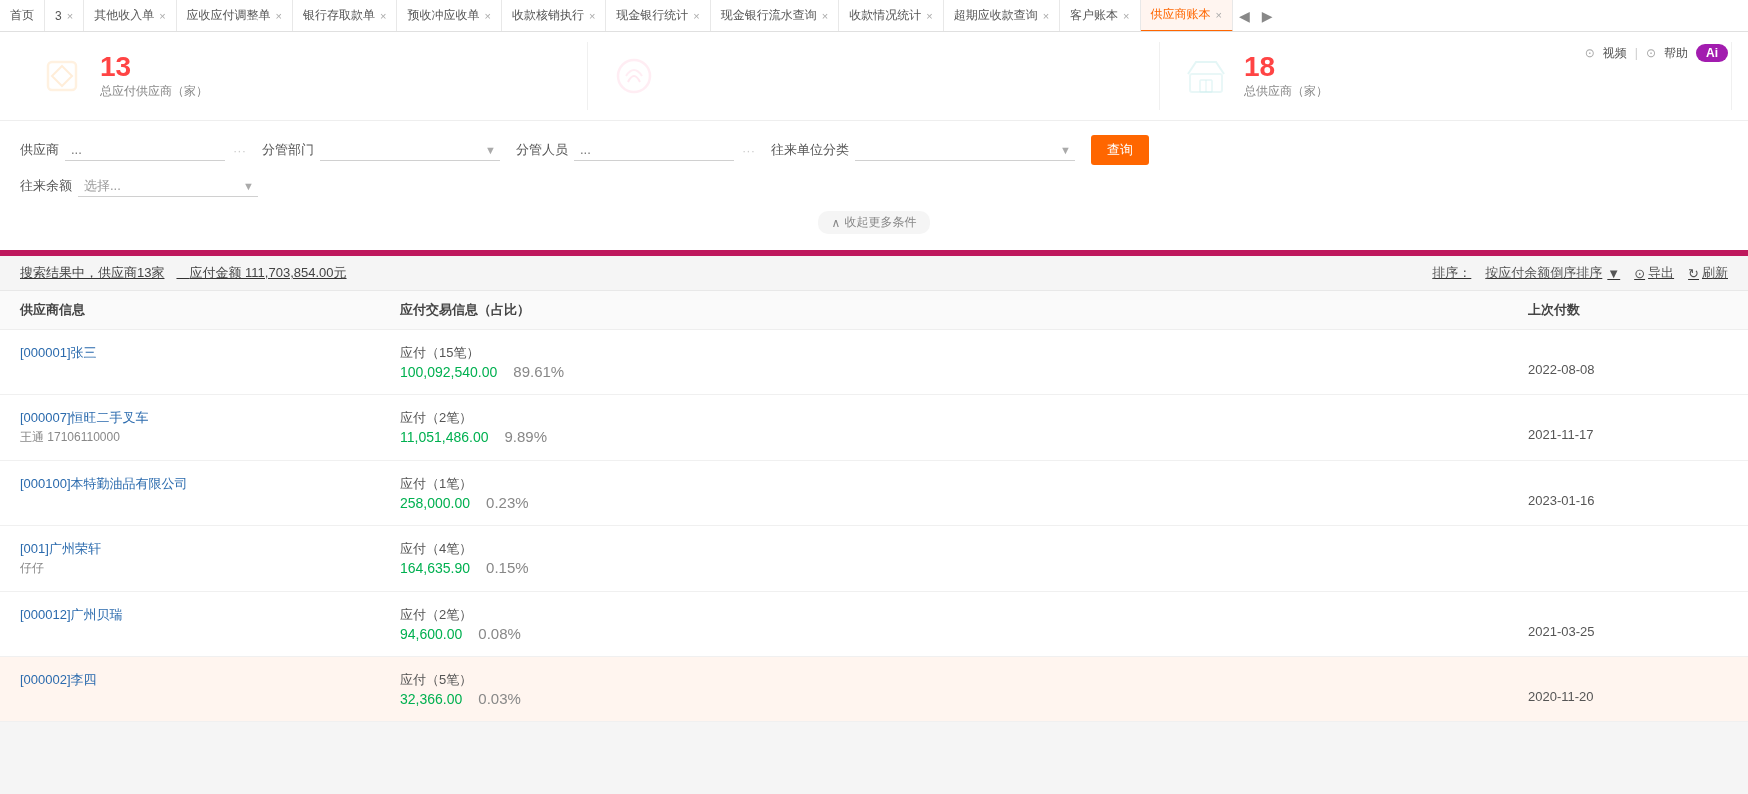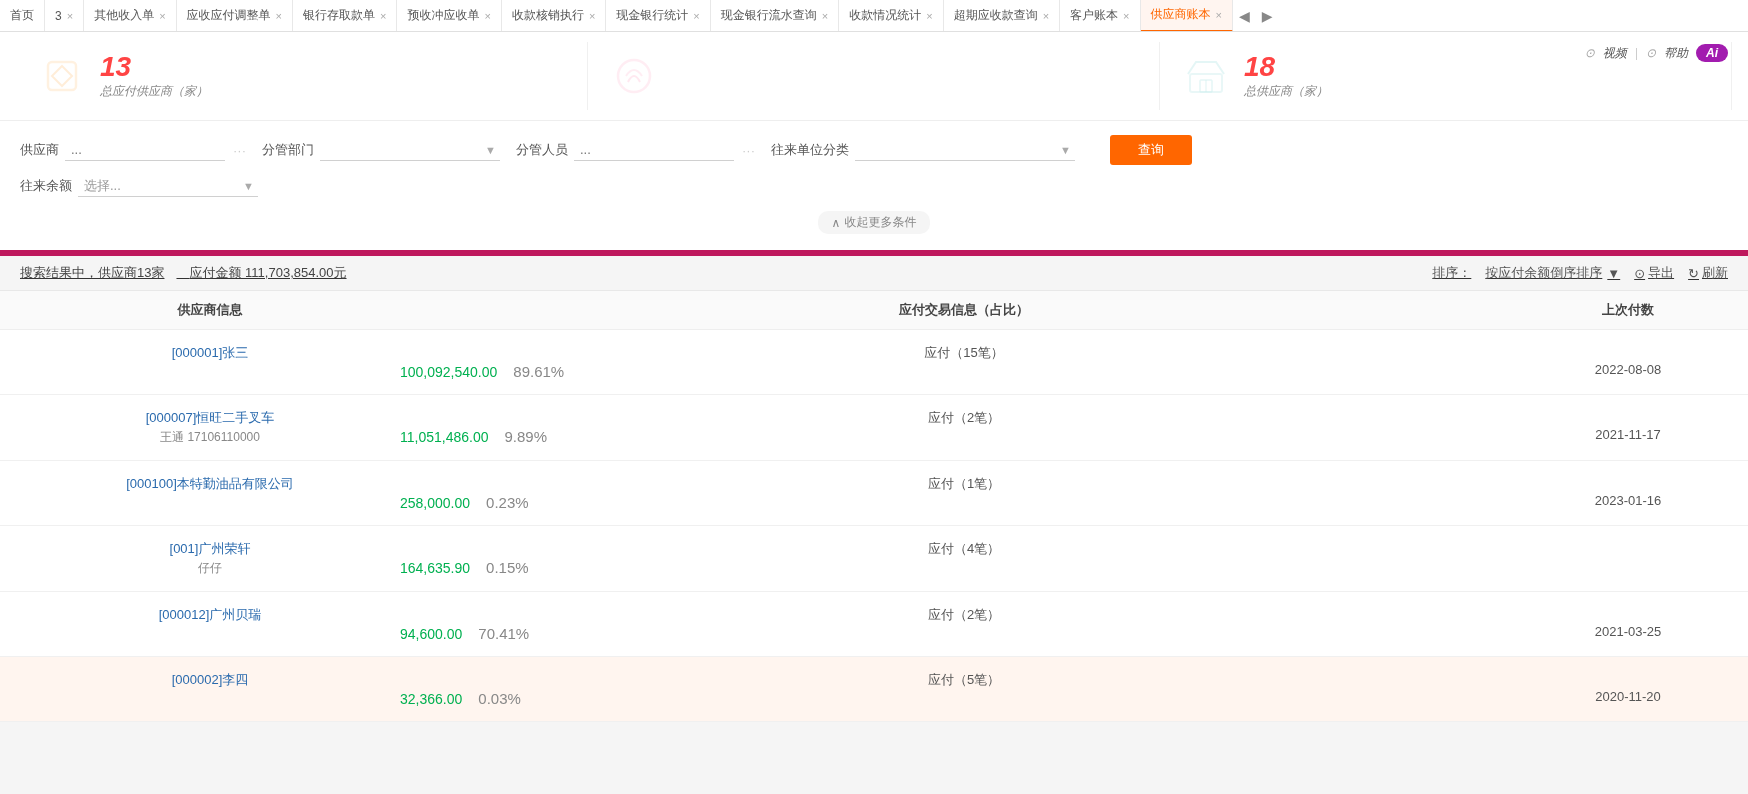--- a/index.html
+++ b/index.html
@@ -48,21 +48,20 @@
 
     
     .stats-bar {
       background: #fff;
       display: flex;
       align-items: stretch;
       border-bottom: 1px solid #eee;
       padding: 10px 16px;
       gap: 0;
       position: relative;
-      font-style: italic;
     }
     .stat-item {
       display: flex;
       align-items: center;
       gap: 12px;
       flex: 1;
       padding: 8px 20px;
       border-right: 1px solid #f0f0f0;
     }
     .stat-item:last-child { border-right: none; }
@@ -166,26 +165,25 @@
       position: absolute;
       right: 4px;
       pointer-events: none;
       color: #aaa;
       font-size: 11px;
     }
     .btn-query {
       background: #ff6600;
       color: #fff;
       border: none;
-      padding: 6px 28px;
+      padding: 6px 16px;
       border-radius: 3px;
       cursor: pointer;
       font-size: 13px;
       white-space: nowrap;
-      margin-left: 19px;
     }
     .collapse-row {
       display: flex;
       justify-content: center;
       padding: 4px 0 8px;
     }
     .collapse-btn {
       display: flex;
       align-items: center;
       gap: 4px;
@@ -228,21 +226,20 @@
       align-items: center;
       gap: 3px;
       cursor: pointer;
       color: #555;
     }
 
     
     .data-table {
       background: #86efac;
       margin: 0;
-      text-align: center;
     }
     .table-header {
       display: flex;
       align-items: center;
       padding: 10px 20px;
       background: #fafafa;
       border-bottom: 1px solid #eee;
       font-size: 13px;
       font-weight: bold;
       color: #444;
@@ -544,21 +541,21 @@
   </div>
       <div class="table-row">
     <div class="col-supplier">
       <a class="supplier-name">[000012]广州贝瑞</a>
       
     </div>
     <div class="col-payable">
       <div class="payable-info">应付（2笔）</div>
       <div class="payable-row">
         <span class="payable-amount">94,600.00</span>
-        <span class="payable-pct">70.41%</span>
+        <span class="payable-pct">0.08%</span>
       </div>
     </div>
     <div class="col-lastpay last-pay">2021-03-25</div>
   </div>
       <div class="table-row highlighted">
     <div class="col-supplier">
       <a class="supplier-name">[000002]李四</a>
       
     </div>
     <div class="col-payable">

